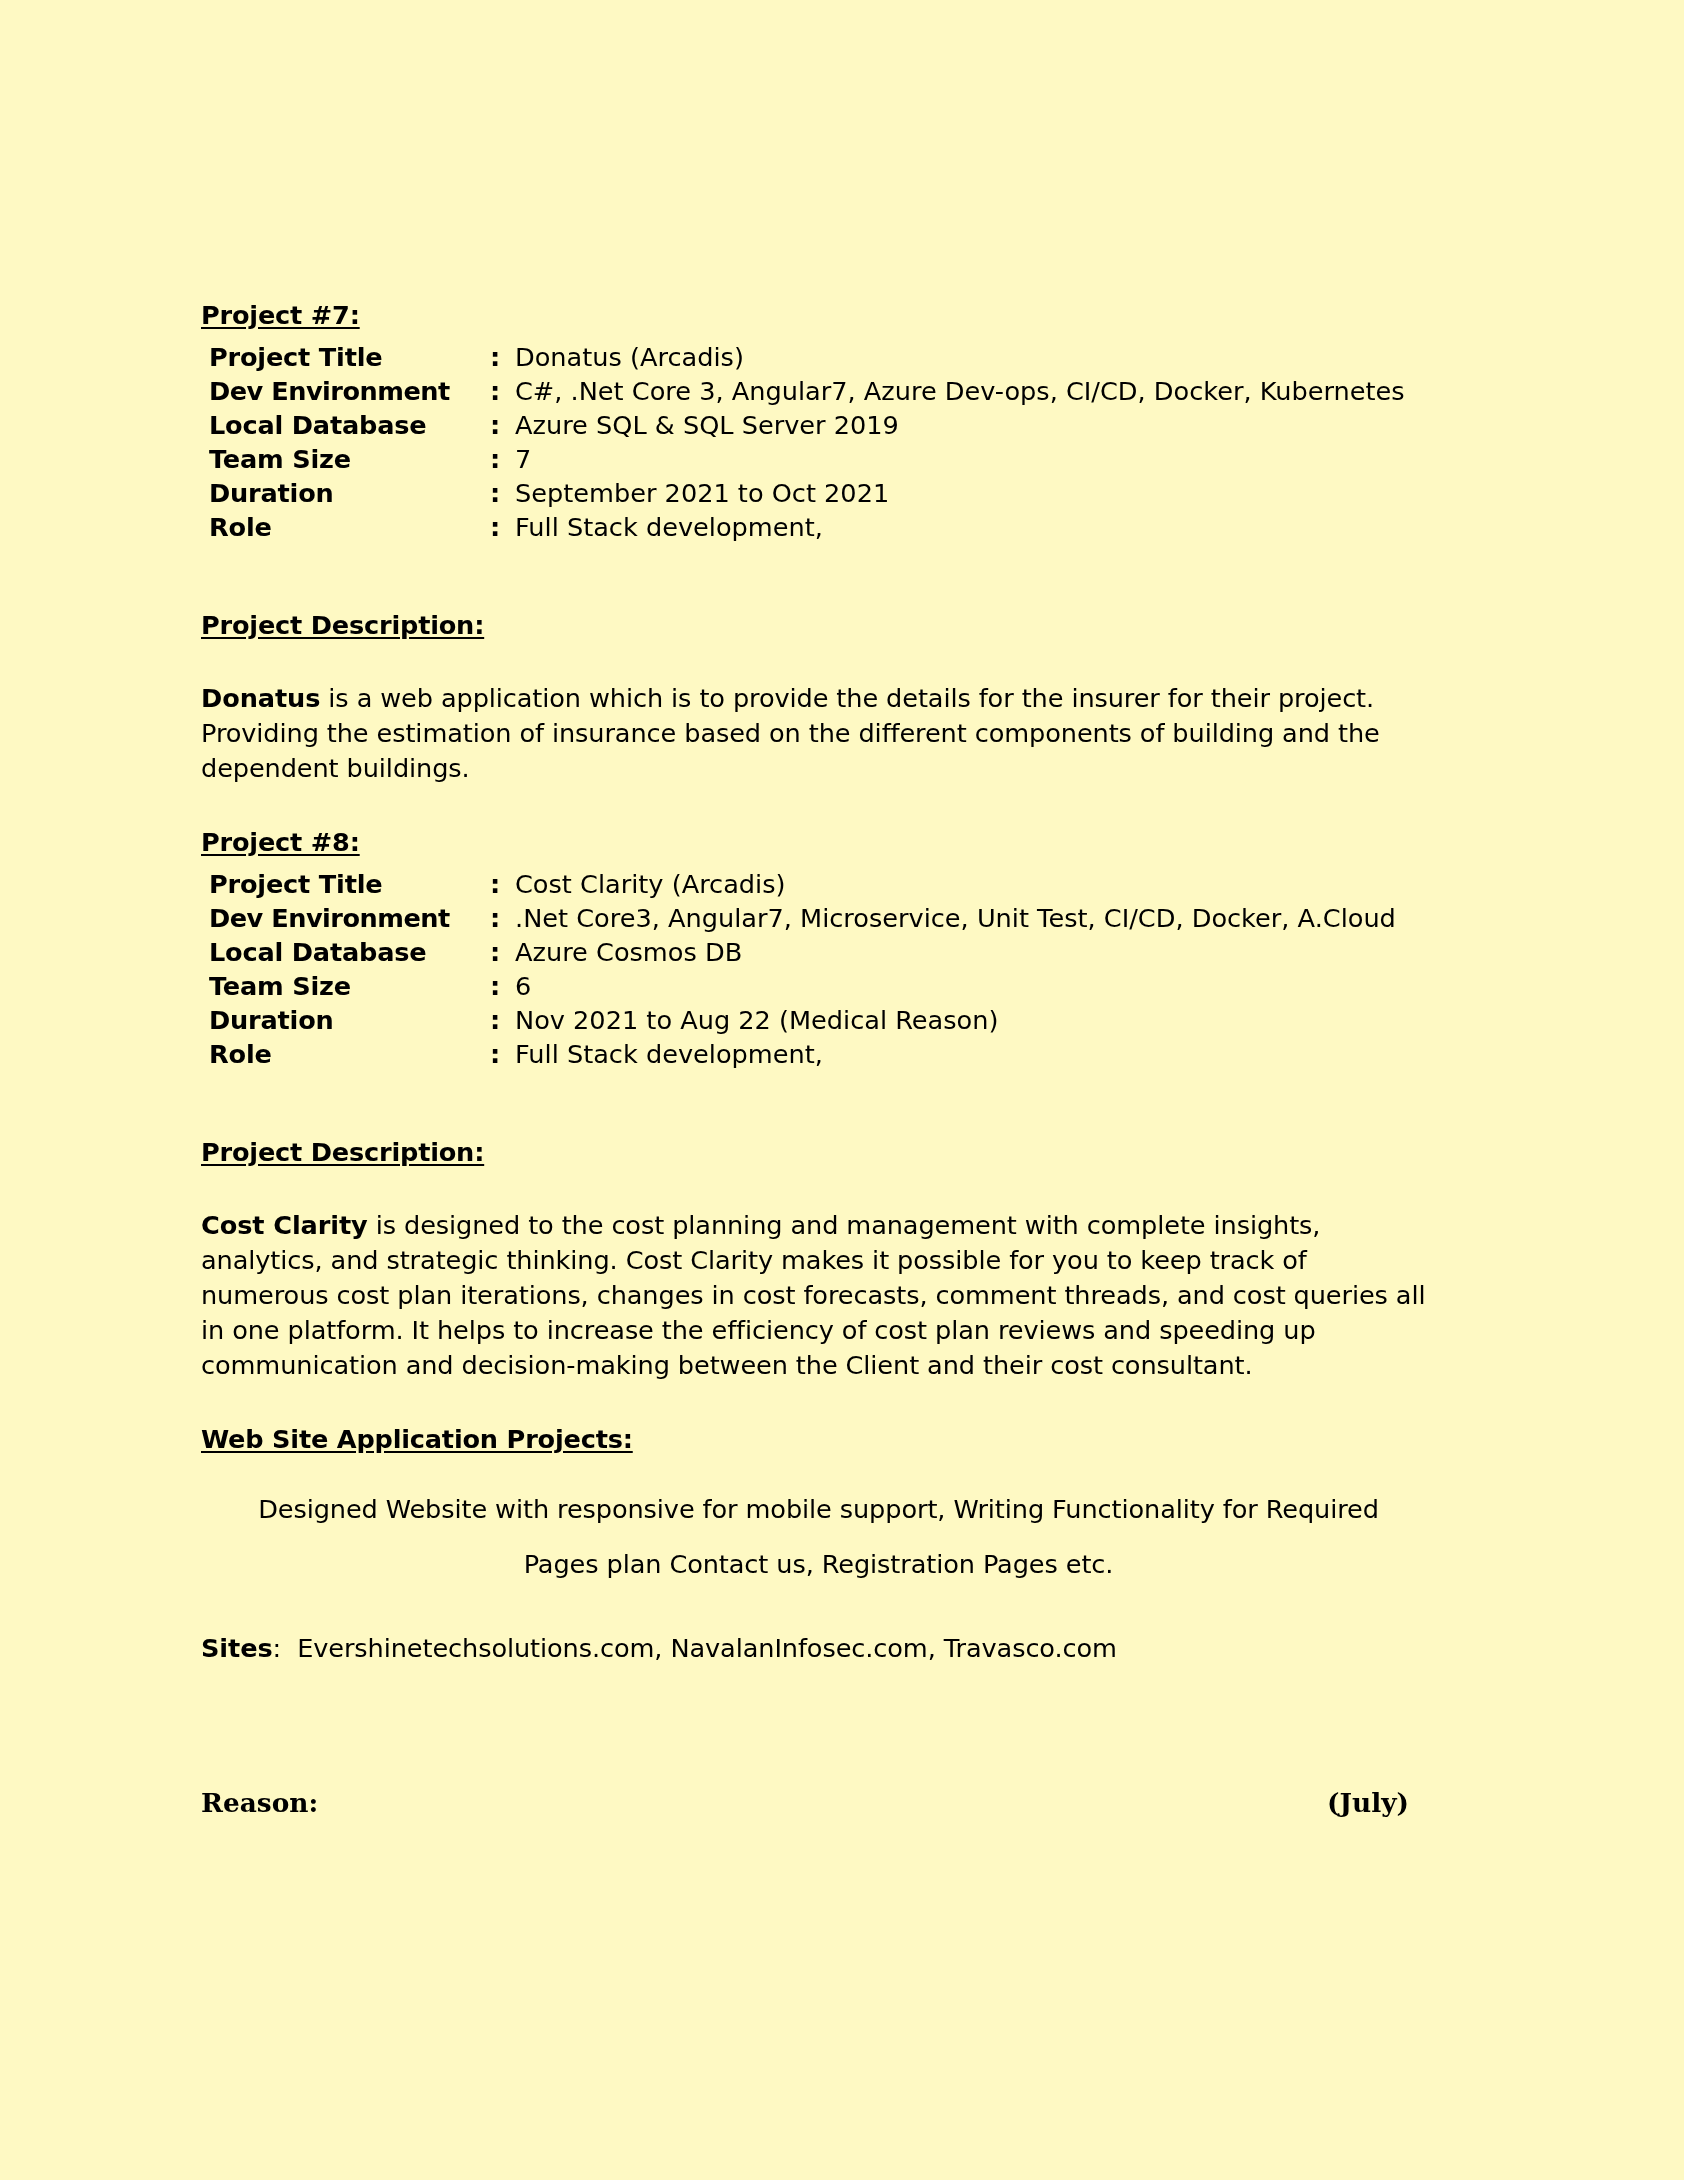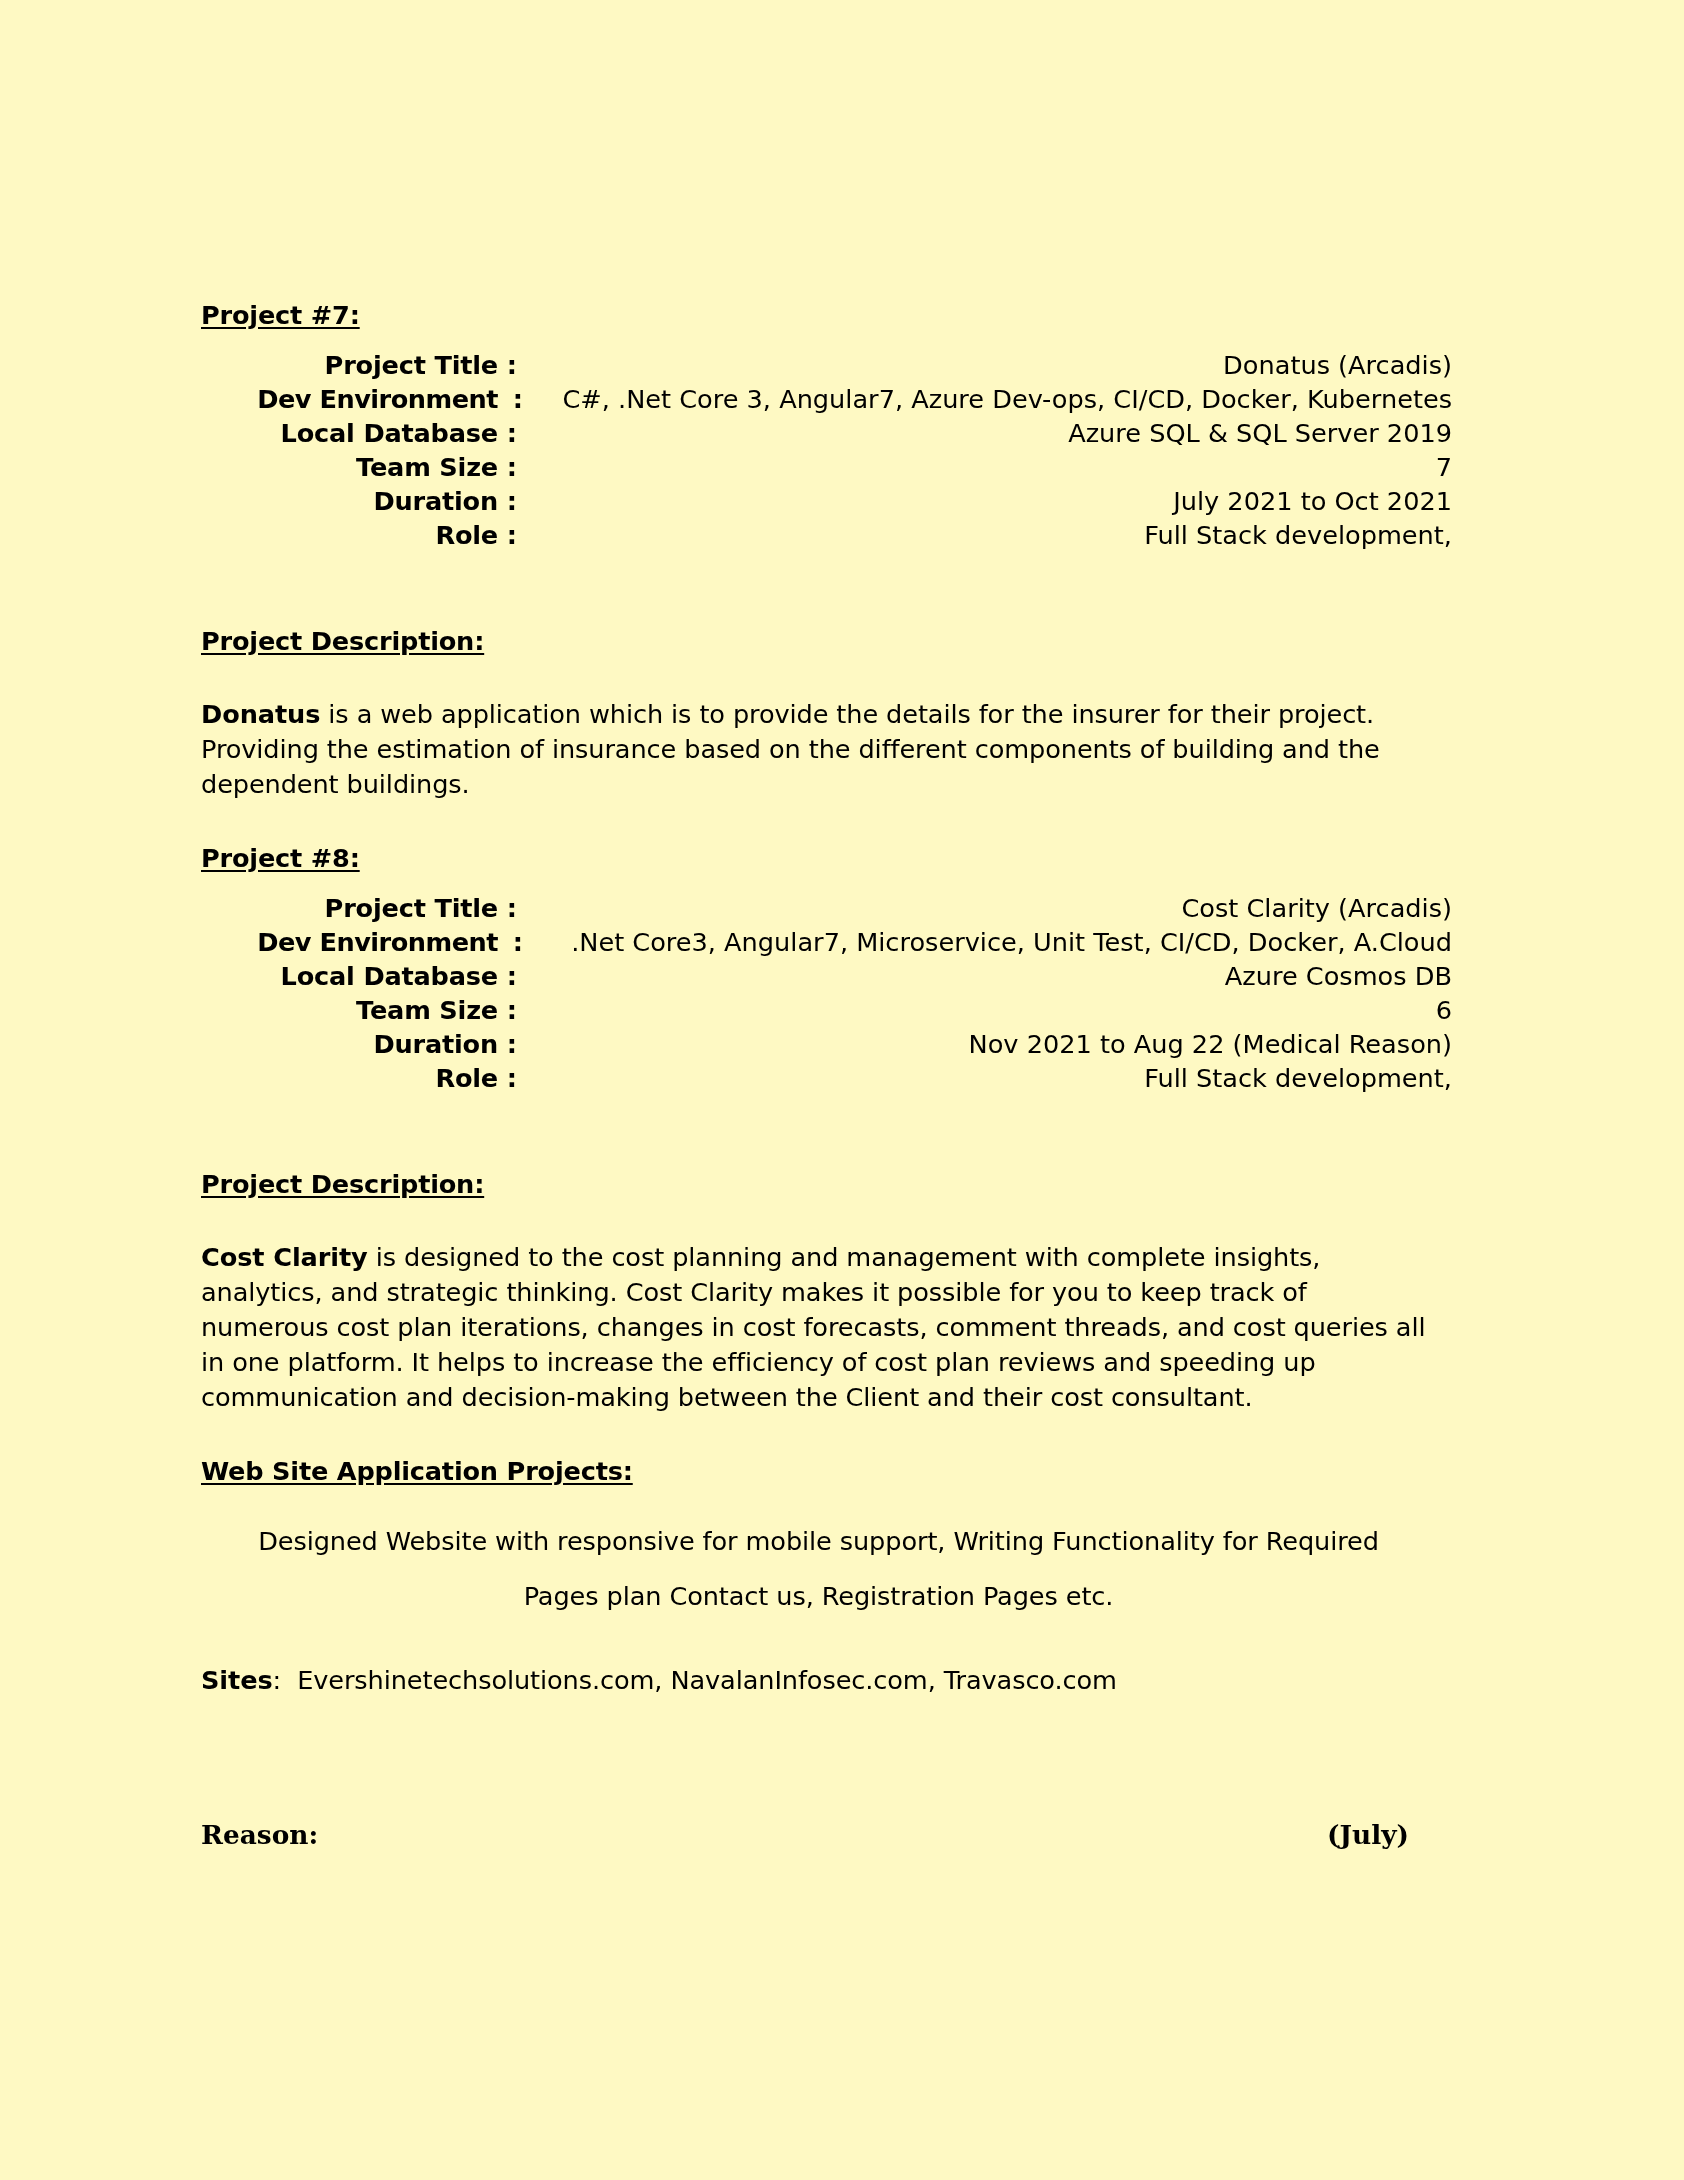--- a/index.html
+++ b/index.html
@@ -33,23 +33,22 @@
     text-decoration: underline;
     text-underline-offset: 2.6px;
     line-height: 34px;
     letter-spacing: -0.2px;
     margin: 0;
   }
 
   
   .meta {
     border-collapse: collapse;
-    margin: 16px;
+    margin: 8px;
     width: 100%;
-    text-align: right;
   }
   .meta td {
     padding: 0;
     vertical-align: top;
     line-height: 34px;
     font-size: 25.6px;
     white-space: nowrap;
   }
   .meta td.label {
     font-weight: bold;
@@ -128,21 +127,21 @@
             <td class="value">Azure SQL &amp; SQL Server 2019</td>
           </tr>
           <tr>
             <td class="label">Team Size</td>
             <td class="colon">:</td>
             <td class="value">7</td>
           </tr>
           <tr>
             <td class="label">Duration</td>
             <td class="colon">:</td>
-            <td class="value">July 2021 to Oct 2021</td>
+            <td class="value">September 2021 to Oct 2021</td>
           </tr>
           <tr>
             <td class="label">Role</td>
             <td class="colon">:</td>
             <td class="value">Full Stack development,</td>
           </tr>
         </tbody>
       </table>
 
       <div class="gap-lg"></div>

